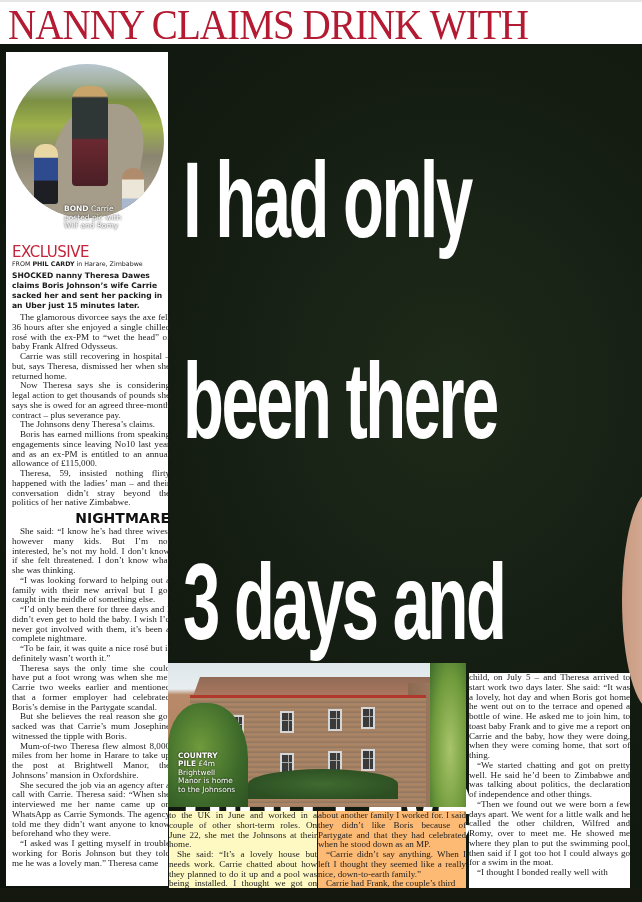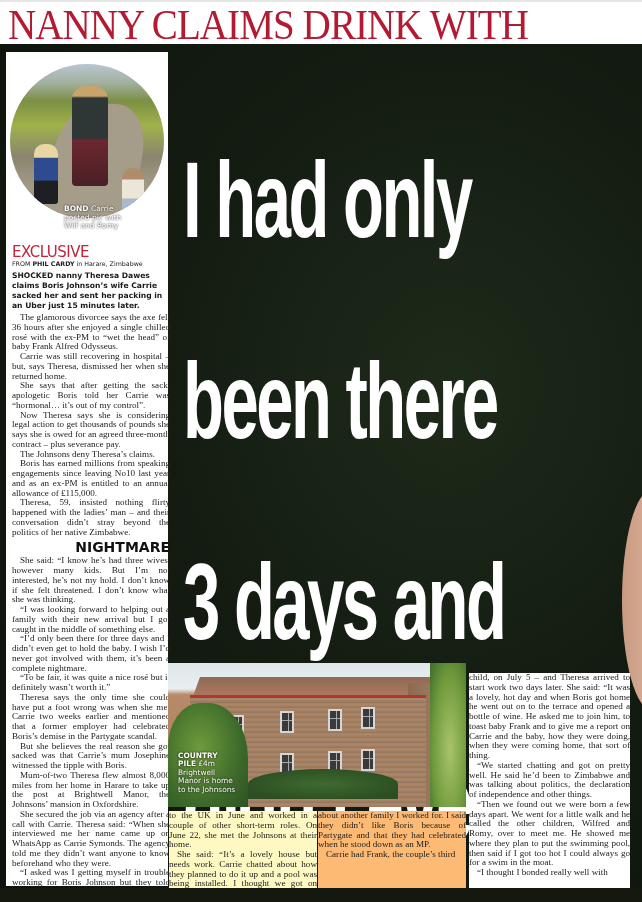--- a/index.html
+++ b/index.html
@@ -180,21 +180,20 @@
   </div>
   <div class="cap cap1"><span class="lead">BOND</span><span class="rest"> Carrie posted pic with Wilf and Romy</span></div>
 
   <div class="exclusive">EXCLUSIVE</div>
   <div class="byline"><span>FROM </span><b>PHIL CARDY</b><span> in Harare, Zimbabwe</span></div>
   <div class="standfirst">SHOCKED nanny Theresa Dawes claims Boris Johnson’s wife Carrie sacked her and sent her packing in an Uber just 15 minutes later.</div>
 
   <div class="left-body body-text">
     <p>The glamorous divorcee says the axe fell 36 hours after she enjoyed a single chilled rosé with the ex-PM to “wet the head” of baby Frank Alfred Odysseus.</p>
     <p>Carrie was still recovering in hospital – but, says Theresa, dismissed her when she returned home.</p>
-    <p>She says that after getting the sack, apologetic Boris told her Carrie was “hormonal… it’s out of my control”.</p>
     <p>Now Theresa says she is considering legal action to get thousands of pounds she says she is owed for an agreed three-month contract – plus severance pay.</p>
     <p>The Johnsons deny Theresa’s claims.</p>
     <p>Boris has earned millions from speaking engagements since leaving No10 last year and as an ex-PM is entitled to an annual allowance of £115,000.</p>
     <p>Theresa, 59, insisted nothing flirty happened with the ladies’ man – and their conversation didn’t stray beyond the politics of her native Zimbabwe.</p>
     <div class="crosshead">NIGHTMARE</div>
     <p>She said: “I know he’s had three wives, however many kids. But I’m not interested, he’s not my hold. I don’t know if she felt threatened. I don’t know what she was thinking.</p>
     <p>“I was looking forward to helping out a family with their new arrival but I got caught in the middle of something else.</p>
     <p>“I’d only been there for three days and I didn’t even get to hold the baby. I wish I’d never got involved with them, it’s been a complete nightmare.</p>
     <p>“To be fair, it was quite a nice rosé but it definitely wasn’t worth it.”</p>
     <p>Theresa says the only time she could have put a foot wrong was when she met Carrie two weeks earlier and mentioned that a former employer had celebrated Boris’s demise in the Partygate scandal.</p>
@@ -222,20 +221,21 @@
   <div class="cap cap2"><span class="lead">COUNTRY PILE</span><span class="rest"> £4m Brightwell Manor is home to the Johnsons</span></div>
 </div>
 
 <div class="lower-body lb1 body-text" style="background:#fef9c3;height:77px;">
   <p style="text-indent:0">to the UK in June and worked in a couple of other short-term roles. On June 22, she met the Johnsons at their home.</p>
   <p>She said: “It’s a lovely house but needs work. Carrie chatted about how they planned to do it up and a pool was being installed. I thought we got on really well. Boris wasn’t there long. I told them</p>
 </div>
 
 <div class="lower-body lb2 body-text" style="background:#fdba74;height:77px;">
   <p style="text-indent:0">about another family I worked for. I said they didn’t like Boris because of Partygate and that they had celebrated when he stood down as an MP.</p>
+  <p>“Carrie didn’t say anything. When I left I thought they seemed like a really nice, down-to-earth family.”</p>
   <p>Carrie had Frank, the couple’s third</p>
 </div>
 
 <div class="right-body body-text" style="background:#fff;height:215px;">
   <p style="text-indent:0">child, on July 5 – and Theresa arrived to start work two days later. She said: “It was a lovely, hot day and when Boris got home he went out on to the terrace and opened a bottle of wine. He asked me to join him, to toast baby Frank and to give me a report on Carrie and the baby, how they were doing, when they were coming home, that sort of thing.</p>
   <p>“We started chatting and got on pretty well. He said he’d been to Zimbabwe and was talking about politics, the declaration of independence and other things.</p>
   <p>“Then we found out we were born a few days apart. We went for a little walk and he called the other children, Wilfred and Romy, over to meet me. He showed me where they plan to put the swimming pool, then said if I got too hot I could always go for a swim in the moat.</p>
   <p>“I thought I bonded really well with</p>
 </div>
 

